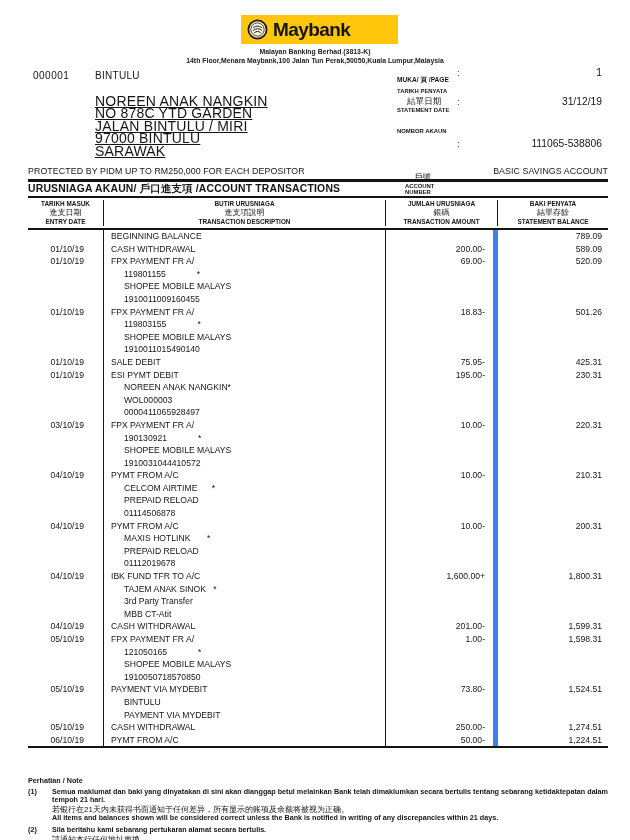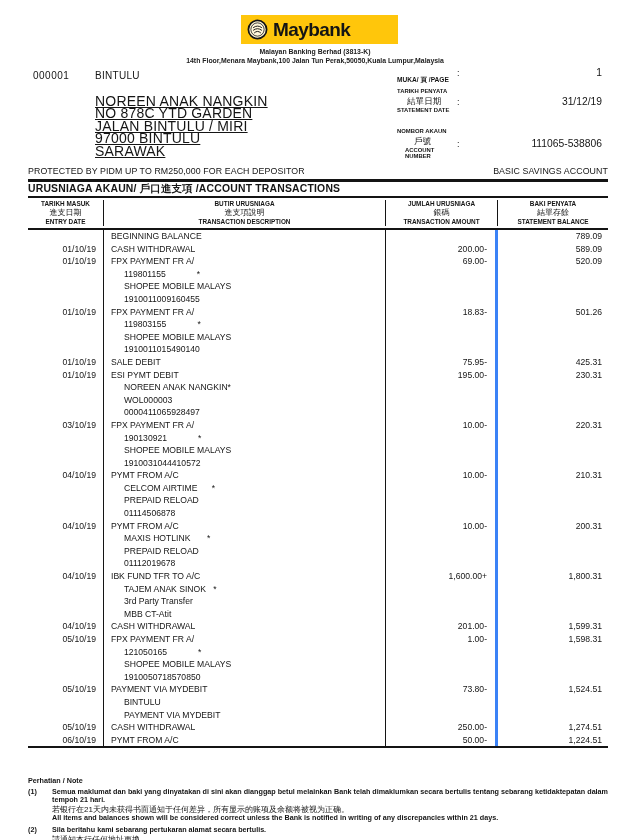--- a/index.html
+++ b/index.html
@@ -39,24 +39,24 @@
   .hcell{text-align:center;box-sizing:border-box;}
   .h-my{font-size:6.4px;font-weight:bold;line-height:8px;}
   .h-cn{font-size:8px;line-height:9.5px;}
   .h-en{font-size:6.4px;font-weight:bold;line-height:8.5px;}
   .w-date{width:76px;}.w-desc{width:282px;}.w-amt{width:112px;}.w-bal{width:110px;}
   .b-r{border-right:1px solid #141414;}
   .tbody{border-bottom:2.6px solid #141414;}
   .trow{display:flex;}
   .tcell{line-height:12.6px;font-size:8.6px;white-space:pre;box-sizing:border-box;
     overflow:hidden;}
-  .c-date{width:76px;text-align:right;padding-right:7px;border-right:1px solid #141414;}
+  .c-date{width:76px;text-align:right;padding-right:19px;border-right:1px solid #141414;}
   .c-desc{width:282px;padding-left:7px;border-right:1px solid #141414;}
   .c-desc.indent{padding-left:20px;}
-  .c-amt{width:112px;text-align:right;padding-right:8px;border-right:3px solid #3b82f6;}
+  .c-amt{width:112px;text-align:right;padding-right:8px;border-right:5px solid #3b82f6;}
   .c-bal{width:110px;text-align:right;padding-right:6px;}
   
   .footer{left:28px;top:744px;width:588px;margin-top:32px;}
   .f-head{font-size:7.2px;font-weight:bold;margin-bottom:2.5px;}
   .note{display:flex;margin-bottom:3.5px;}
   .note-num{width:24px;flex:none;font-size:7.2px;font-weight:bold;line-height:8.6px;}
   .note-body{flex:1;}
   .note-line{font-size:7.2px;font-weight:bold;line-height:8.6px;}
   .note-line.cn{font-size:8px;font-weight:normal;line-height:9.2px;}
 </style>
@@ -92,21 +92,21 @@
   </div>
   <div class="ri-group" style="height:35px;">
     <div class="ri-lab">TARIKH PENYATA</div>
     <div class="ri-cn" style="margin-left:10px;">結單日期</div>
     <span class="ri-colon" style="top:9px;">:</span>
     <span class="ri-value" style="top:8px;">31/12/19</span>
     <div class="ri-lab">STATEMENT DATE</div>
   </div>
   <div class="ri-group" style="height:44px;margin-top:5px;">
     <div class="ri-lab">NOMBOR AKAUN</div>
-    <div class="ri-cn" style="margin-left:17px;">戶號</div>
+    <div class="ri-cn" style="margin-left:17px;margin-top:36px;">戶號</div>
     <span class="ri-colon" style="top:11px;">:</span>
     <span class="ri-value" style="top:10px;">111065-538806</span>
     <div class="ri-lab" style="margin-left:8px;line-height:6.5px;">ACCOUNT</div>
     <div class="ri-lab" style="margin-left:8px;line-height:6.5px;">NUMBER</div>
   </div>
 </div>
 
 <div class="abs pidm-row">
   <span>PROTECTED BY PIDM UP TO RM250,000 FOR EACH DEPOSITOR</span>
   <span>BASIC SAVINGS ACCOUNT</span>

